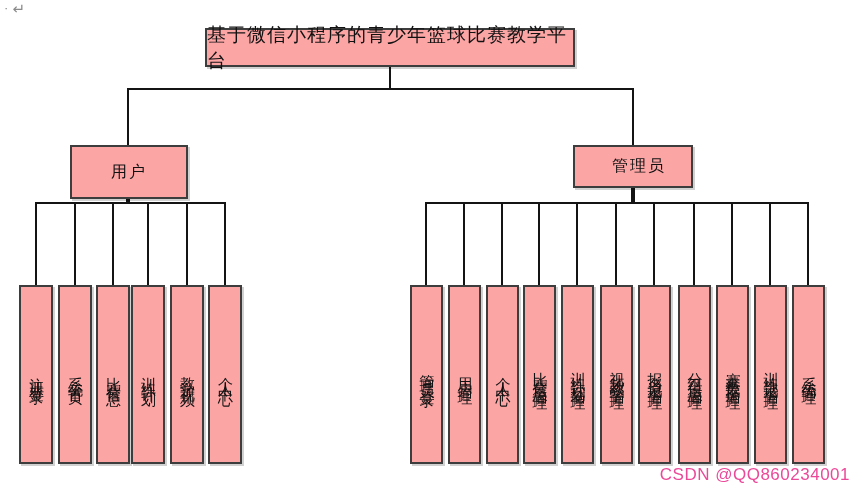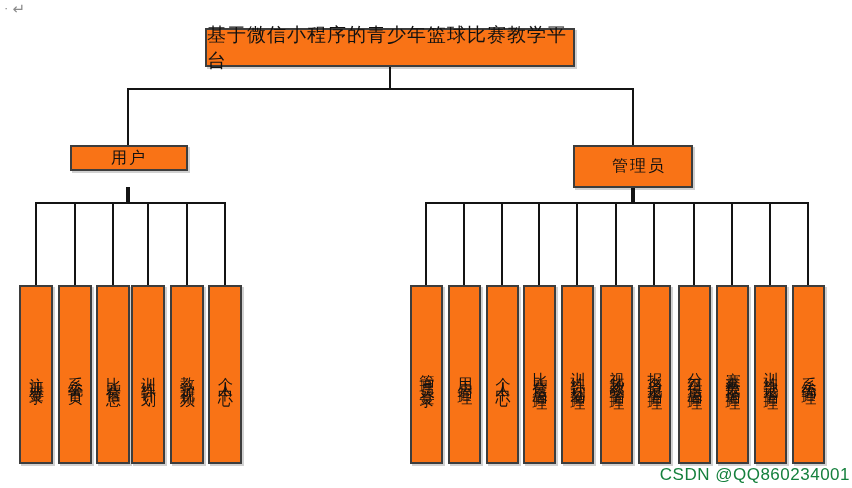--- a/index.html
+++ b/index.html
@@ -1,21 +1,21 @@
 <!DOCTYPE html>
 <html><head>
 <meta charset="utf-8">
 <style>
   html,body{margin:0;padding:0;background:#ffffff;}
   .stage{
     position:relative;width:852px;height:488px;background:#ffffff;overflow:hidden;
     font-family:"Liberation Serif","DejaVu Serif",serif;color:#111;
   }
   .node{
-    position:absolute;background:#f97316;border:2px solid #3d3d3d;
+    position:absolute;background:#fca5a5;border:2px solid #3d3d3d;
     box-sizing:border-box;display:flex;align-items:center;justify-content:center;
     box-shadow:2px 2px 0 rgba(0,0,0,0.18);
   }
   .node.title{font-size:19px;letter-spacing:1px;}
   .node.branch{font-size:16px;letter-spacing:2px;}
   .node.leaf{
     font-size:15px;
   }
   .leaf span{
     writing-mode:vertical-rl;text-orientation:upright;letter-spacing:0.32em;
@@ -25,21 +25,21 @@
     position:absolute;background:#141414;display:block;
   }
   .artifact{
     position:absolute;left:4px;top:0px;color:#8a8a8a;
     font-family:"Liberation Sans","DejaVu Sans",sans-serif;font-size:15px;line-height:15px;
   }
   .artifact .dot{font-size:13px;vertical-align:2px;}
   .watermark{
     position:absolute;right:2px;top:465px;
     font-family:"Liberation Sans","DejaVu Sans",sans-serif;
-    font-size:17px;color:#15803d;letter-spacing:0.5px;white-space:nowrap;text-align:center;
+    font-size:17px;color:#ec4899;letter-spacing:0.5px;white-space:nowrap;text-align:center;
   }
 </style>
 </head>
 <body>
 
 <div class="stage">
 
   <div class="artifact">
     <span class="dot">·</span>
     <span>↵</span>
@@ -72,21 +72,21 @@
     <i class="ln" style="left:693px;top:203px;width:2px;height:83px;"></i>
     <i class="ln" style="left:731px;top:203px;width:2px;height:83px;"></i>
     <i class="ln" style="left:769px;top:203px;width:2px;height:83px;"></i>
     <i class="ln" style="left:807px;top:203px;width:2px;height:83px;"></i>
   </div>
 
   <div class="node title" style="left:205px;top:28px;width:370px;height:39px;">
     <span>基于微信小程序的青少年篮球比赛教学平台</span>
   </div>
 
-  <div class="node branch" style="left:70px;top:145px;width:118px;height:26px;">
+  <div class="node branch" style="left:70px;top:145px;width:118px;height:54px;">
     <span>用户</span>
   </div>
   <div class="node branch" style="left:573px;top:145px;width:120px;height:43px;padding-left:12px;">
     <span>管理员</span>
   </div>
 
   <div class="node leaf" style="left:19px;top:285px;width:34px;height:179px;">
     <span>注册登录</span>
   </div>
   <div class="node leaf" style="left:58px;top:285px;width:34px;height:179px;">

